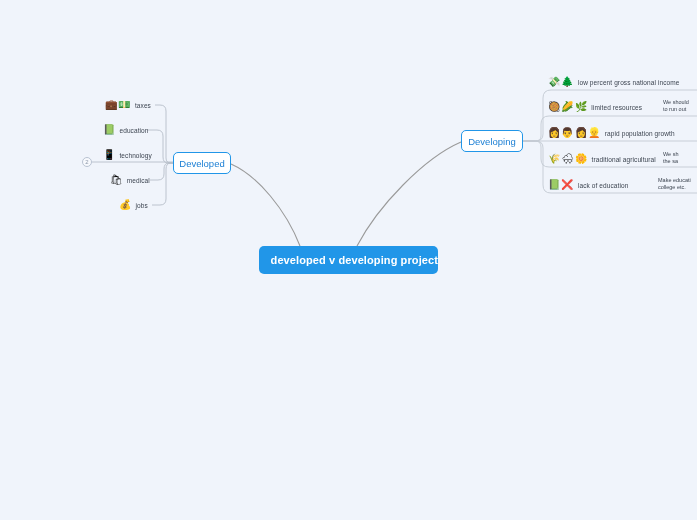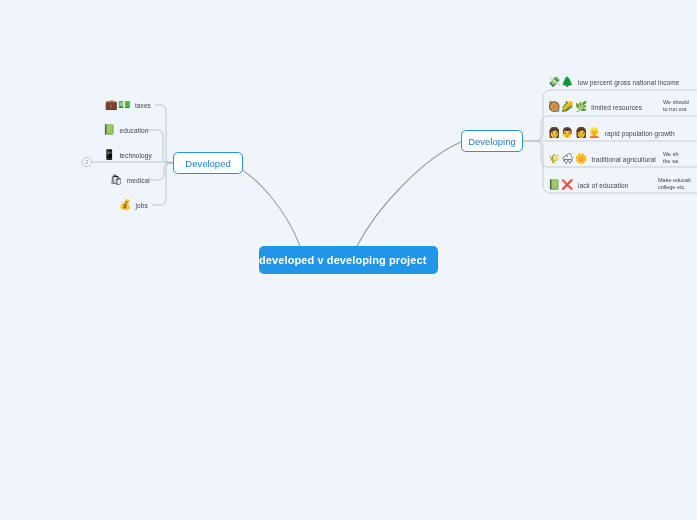--- a/index.html
+++ b/index.html
@@ -33,21 +33,21 @@
   .root-node {
     position: absolute;
     left: 259px;
     top: 246px;
     width: 179px;
     height: 28px;
     background: #2196e8;
     border-radius: 5px;
     display: flex;
     align-items: center;
-    justify-content: flex-start;
+    justify-content: flex-end;
     box-sizing: border-box;
   }
   .root-label {
     color: #ffffff;
     font-size: 11px;
     font-weight: bold;
     letter-spacing: 0.1px;
     white-space: nowrap;
   }
 
@@ -65,21 +65,21 @@
   }
   .branch-label {
     color: #1b7fd4;
     font-size: 9.5px;
     font-weight: normal;
     white-space: nowrap;
   }
   #node-developed {
     left: 173px;
     top: 152px;
-    width: 70px;
+    width: 58px;
   }
   #node-developing {
     left: 461px;
     top: 130px;
     width: 62px;
   }
 
   
   .collapse-toggle {
     position: absolute;

